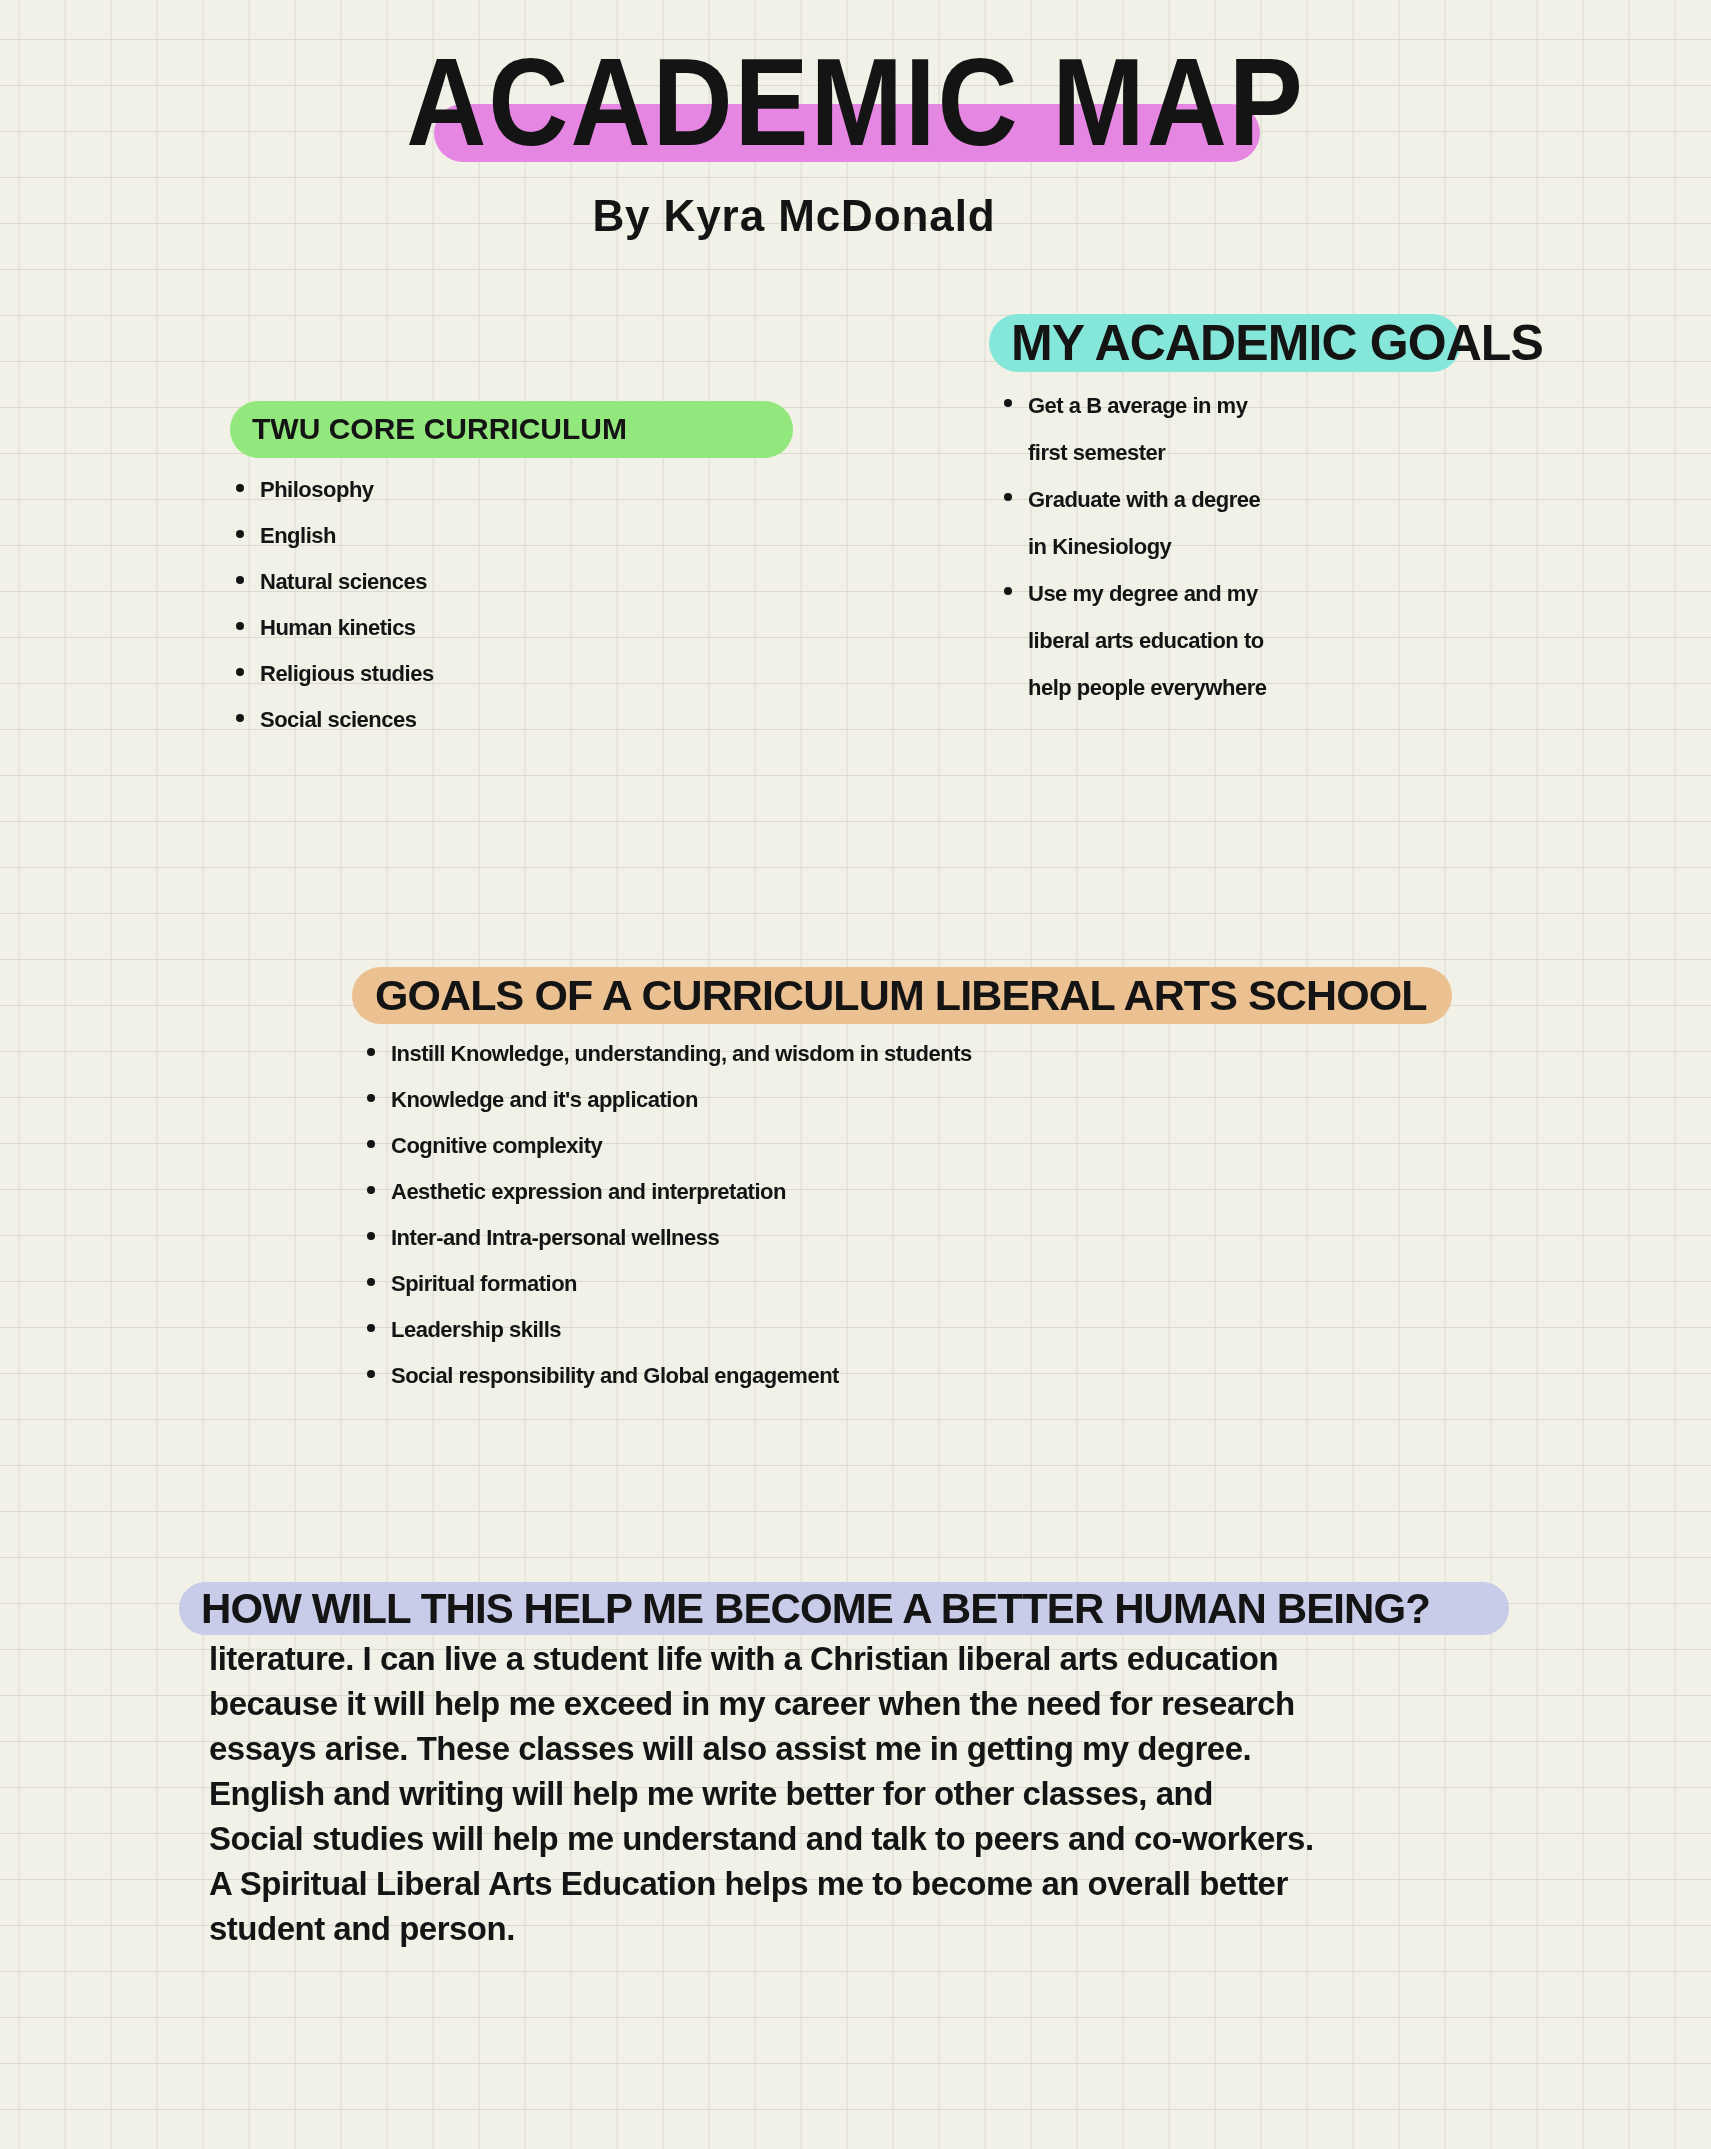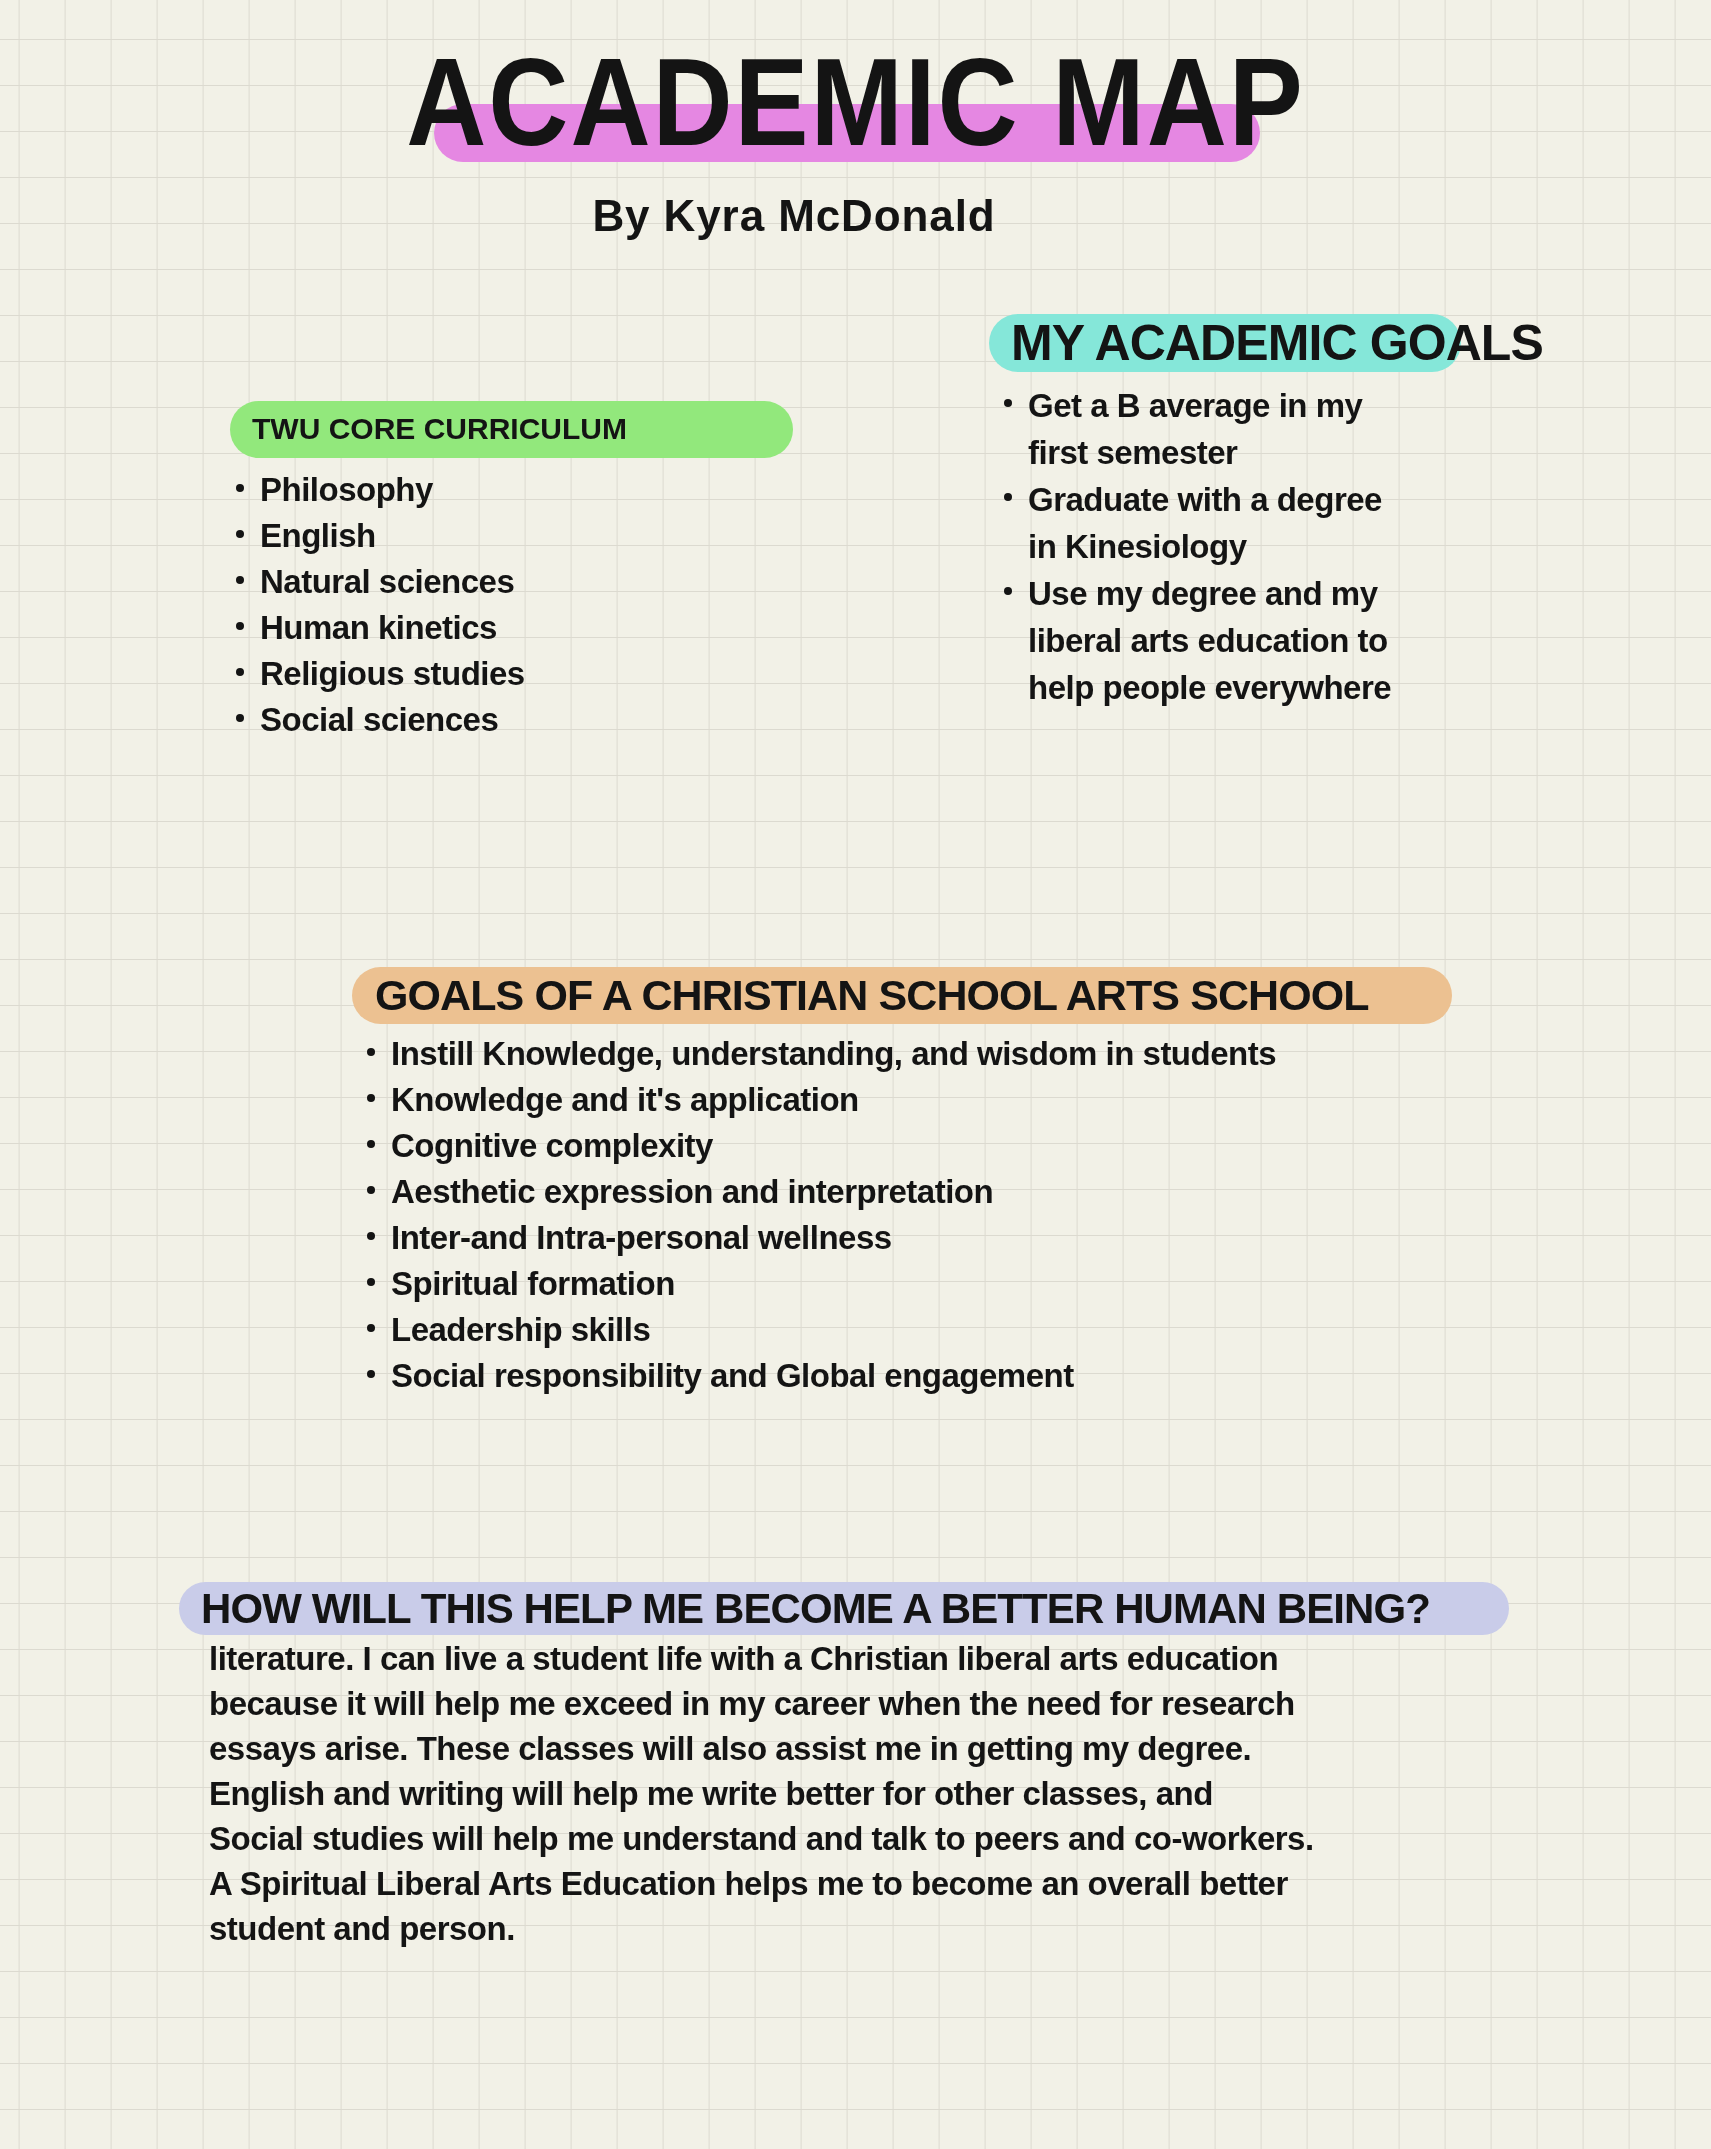--- a/index.html
+++ b/index.html
@@ -32,21 +32,21 @@
   .pill-core{left:230px;top:401px;width:563px;height:57px;background:#92e87c;}
   .pill-goals{left:989px;top:314px;width:472px;height:58px;background:#85e7d9;}
   .pill-liberal{left:352px;top:967px;width:1100px;height:57px;background:#ecc191;}
   .pill-better{left:179px;top:1582px;width:1330px;height:53px;background:#c9cce9;}
   .hl-text{font-weight:700;white-space:nowrap;line-height:1;transform:translateY(-50%);}
   .ht-core{left:252px;top:429px;font-size:30px;letter-spacing:0px;}
   .ht-goals{left:1011px;top:343px;font-size:50px;letter-spacing:-0.9px;}
   .ht-liberal{left:375px;top:995px;font-size:43px;letter-spacing:-0.9px;}
   .ht-better{left:201px;top:1609px;font-size:42px;letter-spacing:-0.9px;}
   
-  .list{font-weight:700;font-size:33px;letter-spacing:-0.5px;white-space:nowrap;}
+  .list{font-weight:700;font-size:22px;letter-spacing:-0.5px;white-space:nowrap;}
   .list-core{left:260px;top:467px;line-height:46px;}
   .list-goals{left:1028px;top:382px;line-height:47px;}
   .list-liberal{left:391px;top:1031px;line-height:46px;}
   .para{left:209px;top:1636px;line-height:45px;font-weight:700;font-size:33px;letter-spacing:-0.5px;white-space:nowrap;}
   .line{position:relative;}
   .dot{
     position:absolute;left:-24px;top:16.7px;width:8.3px;height:8.3px;
     border-radius:50%;background:#141414;
   }
   .para .dot{left:-20.4px;top:15px;}
@@ -80,21 +80,21 @@
     <div class="line"><span class="dot"></span><span>Graduate with a degree</span></div>
     <div class="line"><span>in Kinesiology</span></div>
     <div class="line"><span class="dot"></span><span>Use my degree and my</span></div>
     <div class="line"><span>liberal arts education to</span></div>
     <div class="line"><span>help people everywhere</span></div>
   </div>
 </div>
 
 <div>
   <div class="abs pill pill-liberal"></div>
-  <div class="abs hl-text ht-liberal">GOALS OF A CHRISTIAN SCHOOL ARTS SCHOOL</div>
+  <div class="abs hl-text ht-liberal">GOALS OF A CURRICULUM LIBERAL ARTS SCHOOL</div>
   <div class="abs list list-liberal">
     <div class="line"><span class="dot"></span><span>Instill Knowledge, understanding, and wisdom in students</span></div>
     <div class="line"><span class="dot"></span><span>Knowledge and it's application</span></div>
     <div class="line"><span class="dot"></span><span>Cognitive complexity</span></div>
     <div class="line"><span class="dot"></span><span>Aesthetic expression and interpretation</span></div>
     <div class="line"><span class="dot"></span><span>Inter-and Intra-personal wellness</span></div>
     <div class="line"><span class="dot"></span><span>Spiritual formation</span></div>
     <div class="line"><span class="dot"></span><span>Leadership skills</span></div>
     <div class="line"><span class="dot"></span><span>Social responsibility and Global engagement</span></div>
   </div>

